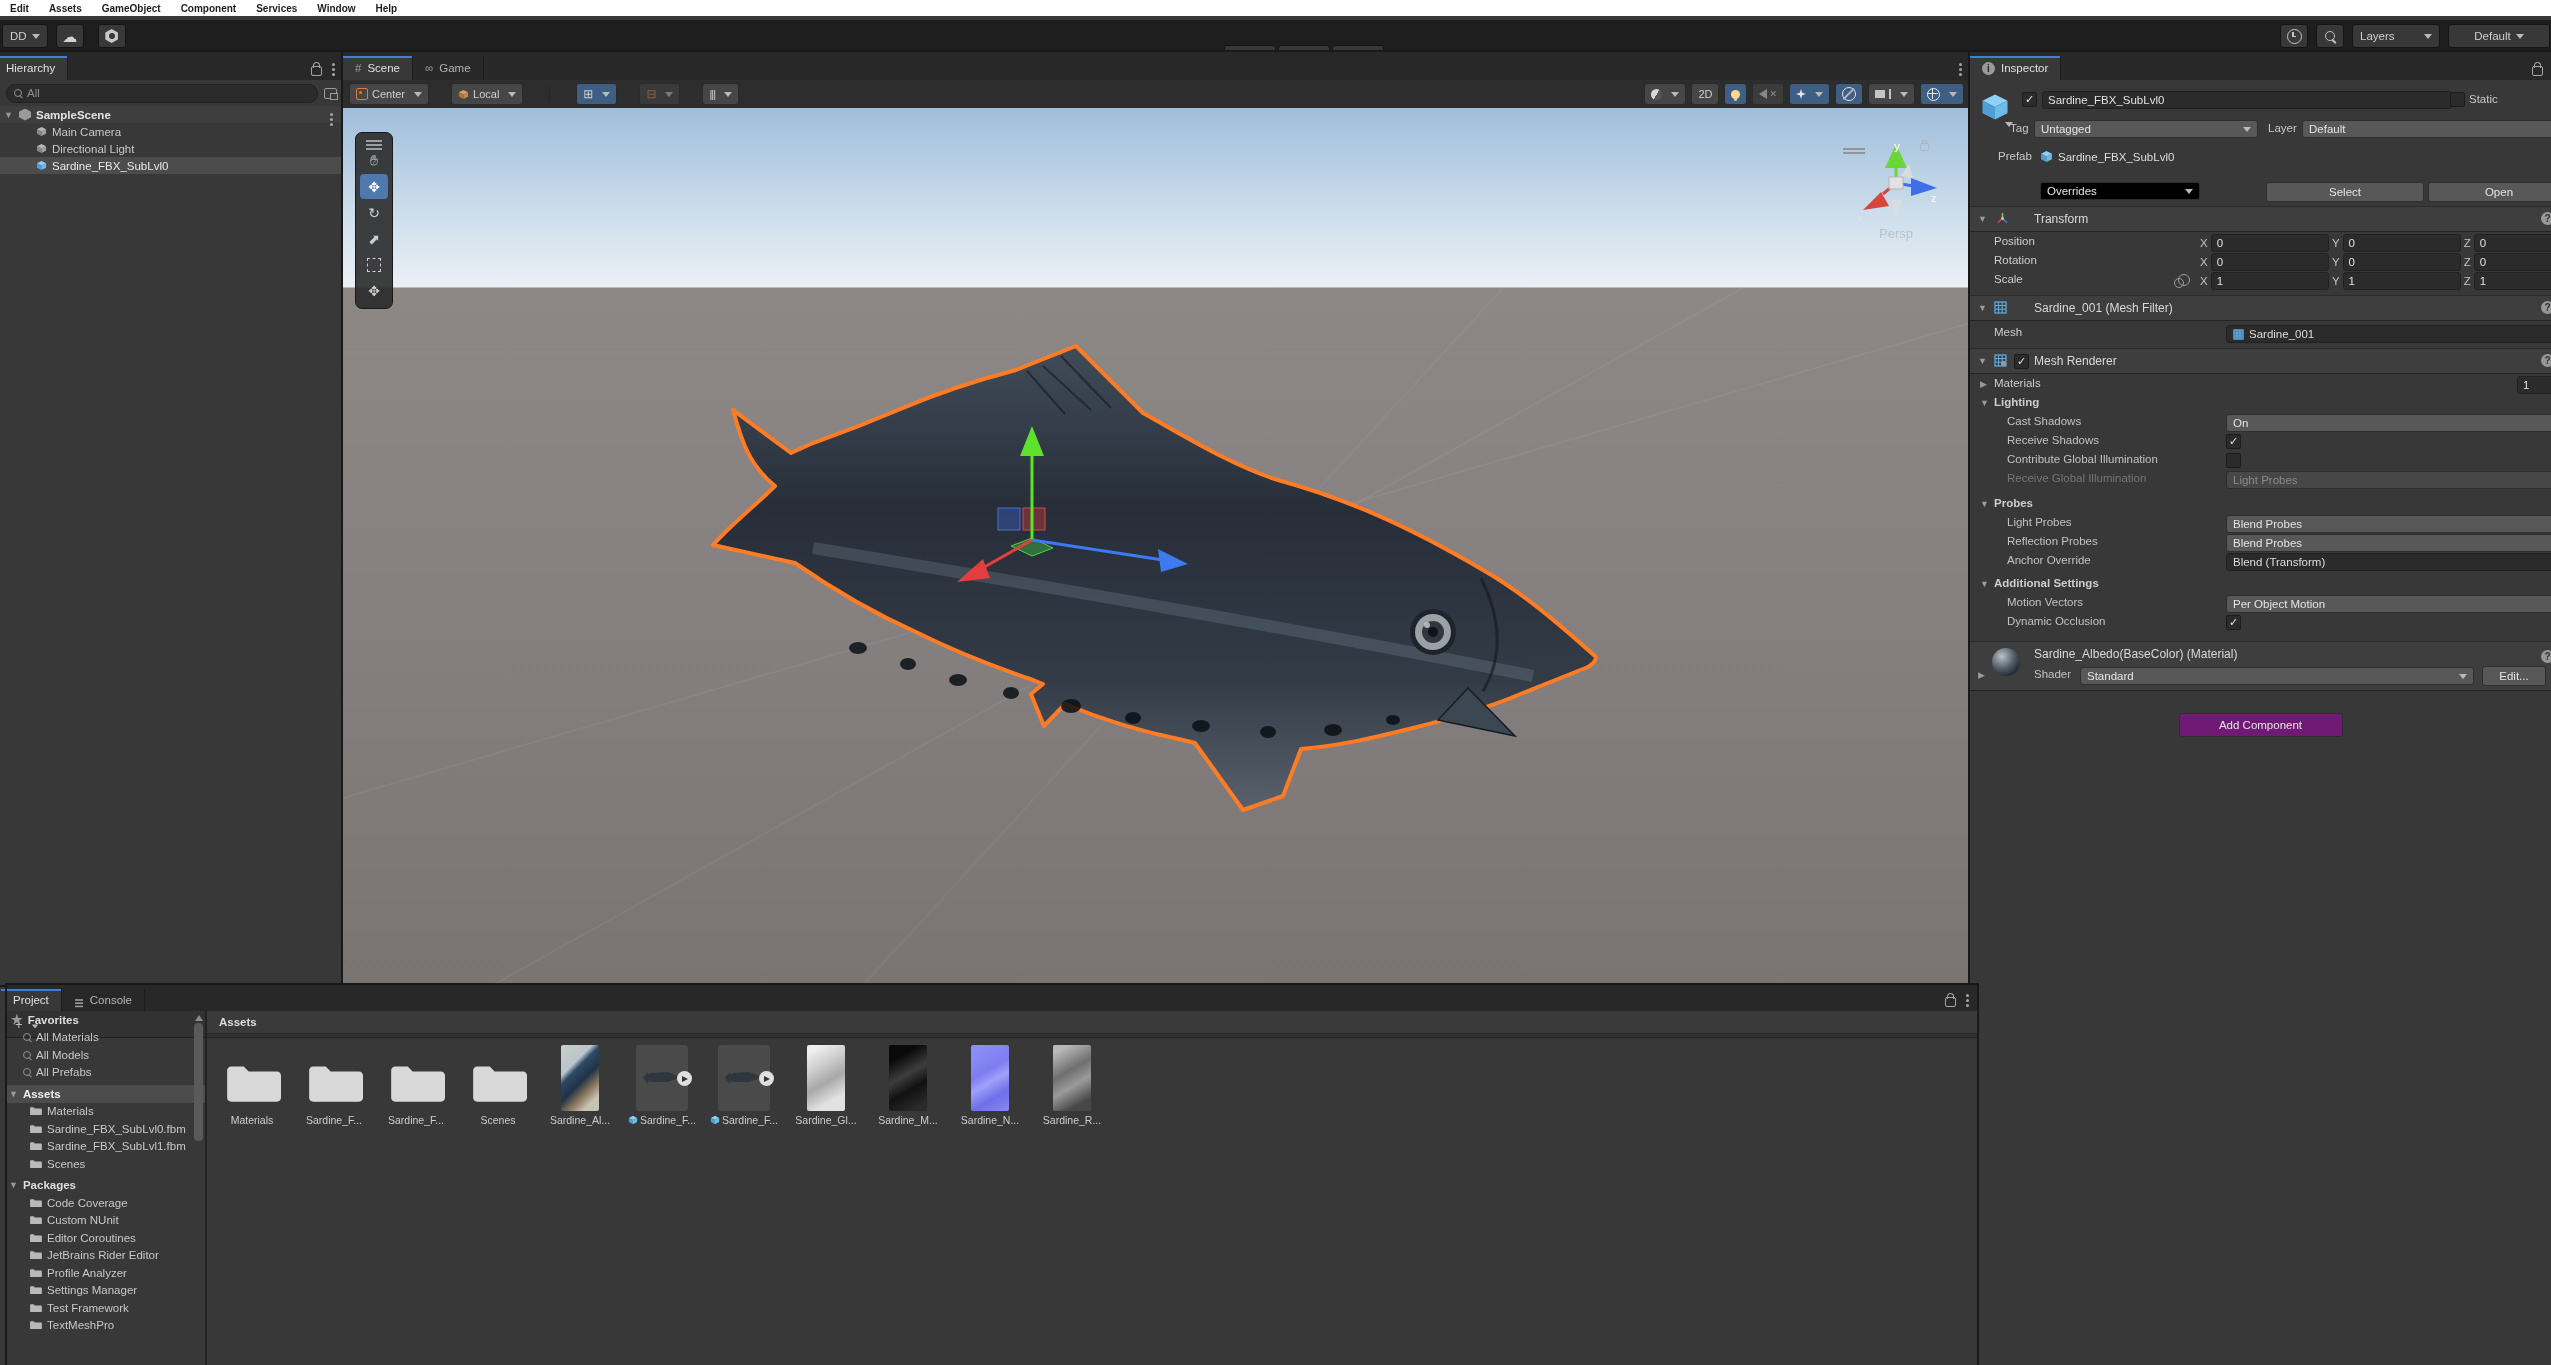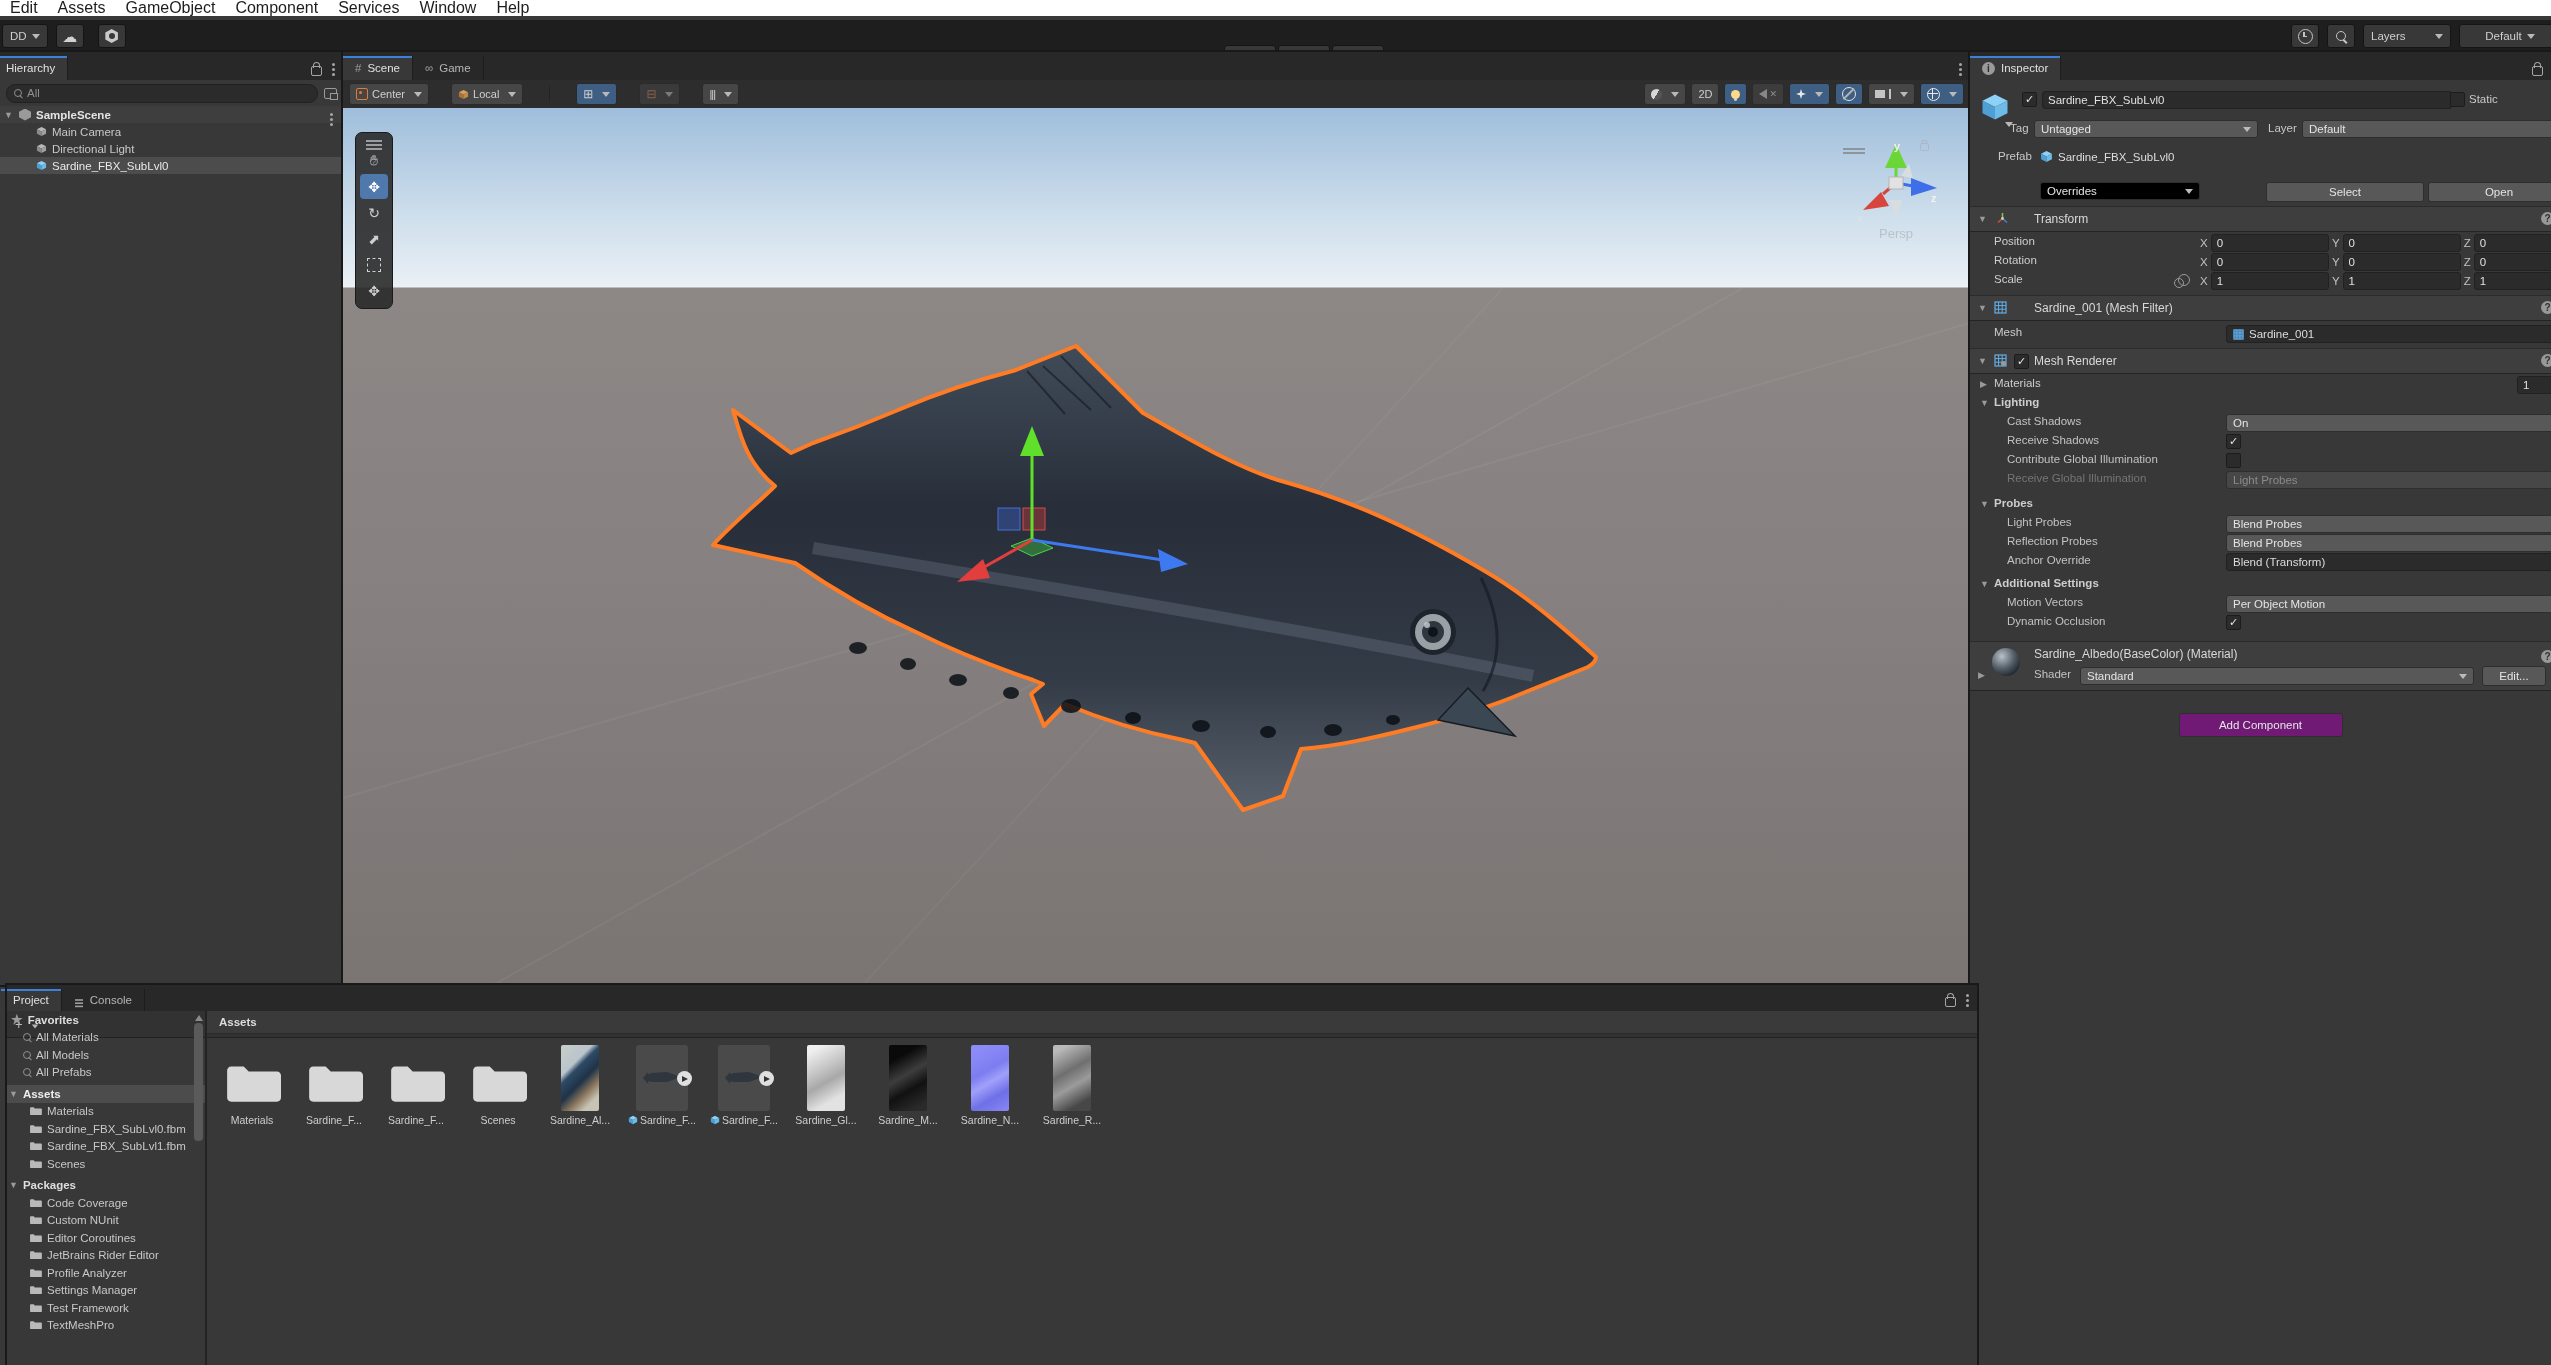--- a/index.html
+++ b/index.html
@@ -2,37 +2,37 @@
 <html><head>
 <meta charset="utf-8">
 <style>
   html,body{margin:0;padding:0;background:#222;}
   #root{position:relative;width:2551px;height:1365px;background:#383838;overflow:hidden;
         font-family:"Liberation Sans",sans-serif;font-size:11.5px;color:#c8c8c8;
         -webkit-font-smoothing:antialiased;}
   .abs{position:absolute;}
   
   #menubar{left:0;top:0;width:2551px;height:16px;background:#ffffff;color:#1d1d1d;
-           display:flex;align-items:center;font-size:16px;}
+           display:flex;align-items:center;font-size:10px;font-weight:bold;}
   #menubar span{padding:0 10px;cursor:default;}
   
   #toolbar{left:0;top:20px;width:2551px;height:32px;background:#1e1e1e;display:flex;align-items:center;}
   .tbtn{height:22px;background:#383838;border:1px solid #141414;border-radius:3px;
         display:flex;align-items:center;justify-content:center;color:#cfcfcf;padding:0 7px;margin-left:8px;}
   .tbtn.sq{width:26px;padding:0;}
   .caret{width:0;height:0;border-left:4px solid transparent;border-right:4px solid transparent;
          border-top:5px solid #b9b9b9;display:inline-block;margin-left:5px;}
   .transport{position:absolute;left:1222px;top:25px;display:flex;}
   .transport .tbtn{margin-left:2px;width:36px;}
   .i-play{width:0;height:0;border-top:6px solid transparent;border-bottom:6px solid transparent;border-left:10px solid #bdbdbd;}
   .i-pause{width:4px;height:11px;background:#bdbdbd;box-shadow:7px 0 0 #bdbdbd;margin-right:7px;}
   .i-step{display:flex;align-items:center;}
   .i-step b{width:0;height:0;border-top:6px solid transparent;border-bottom:6px solid transparent;border-left:9px solid #bdbdbd;}
   .i-step i{width:3px;height:12px;background:#bdbdbd;margin-left:2px;}
-  #toolbar .right{margin-left:auto;display:flex;align-items:flex-end;margin-right:4px;}
+  #toolbar .right{margin-left:auto;display:flex;align-items:flex-end;margin-right:15px;}
   .i-histo{width:13px;height:13px;border:1.6px solid #c4c4c4;border-radius:50%;position:relative;}
   .i-histo:before{content:"";position:absolute;left:4.5px;top:2px;width:1.5px;height:5px;background:#c4c4c4;}
   .i-histo:after{content:"";position:absolute;left:4.5px;top:6px;width:4px;height:1.5px;background:#c4c4c4;}
   .i-mag{width:8px;height:8px;border:1.6px solid #c4c4c4;border-radius:50%;position:relative;}
   .i-mag:after{content:"";position:absolute;left:7px;top:7px;width:5px;height:1.6px;background:#c4c4c4;transform:rotate(45deg);transform-origin:0 0;}
   .i-cloud{font-size:15px;color:#d2d2d2;line-height:1;}
   .i-hex{width:14px;height:14px;background:#c9c9c9;clip-path:polygon(50% 0,95% 25%,95% 75%,50% 100%,5% 75%,5% 25%);position:relative;}
   .i-hex:after{content:"";position:absolute;left:4px;top:4px;width:6px;height:6px;border-radius:50%;background:#383838;}
   
   .panel{background:#383838;outline:2px solid #191919;}

